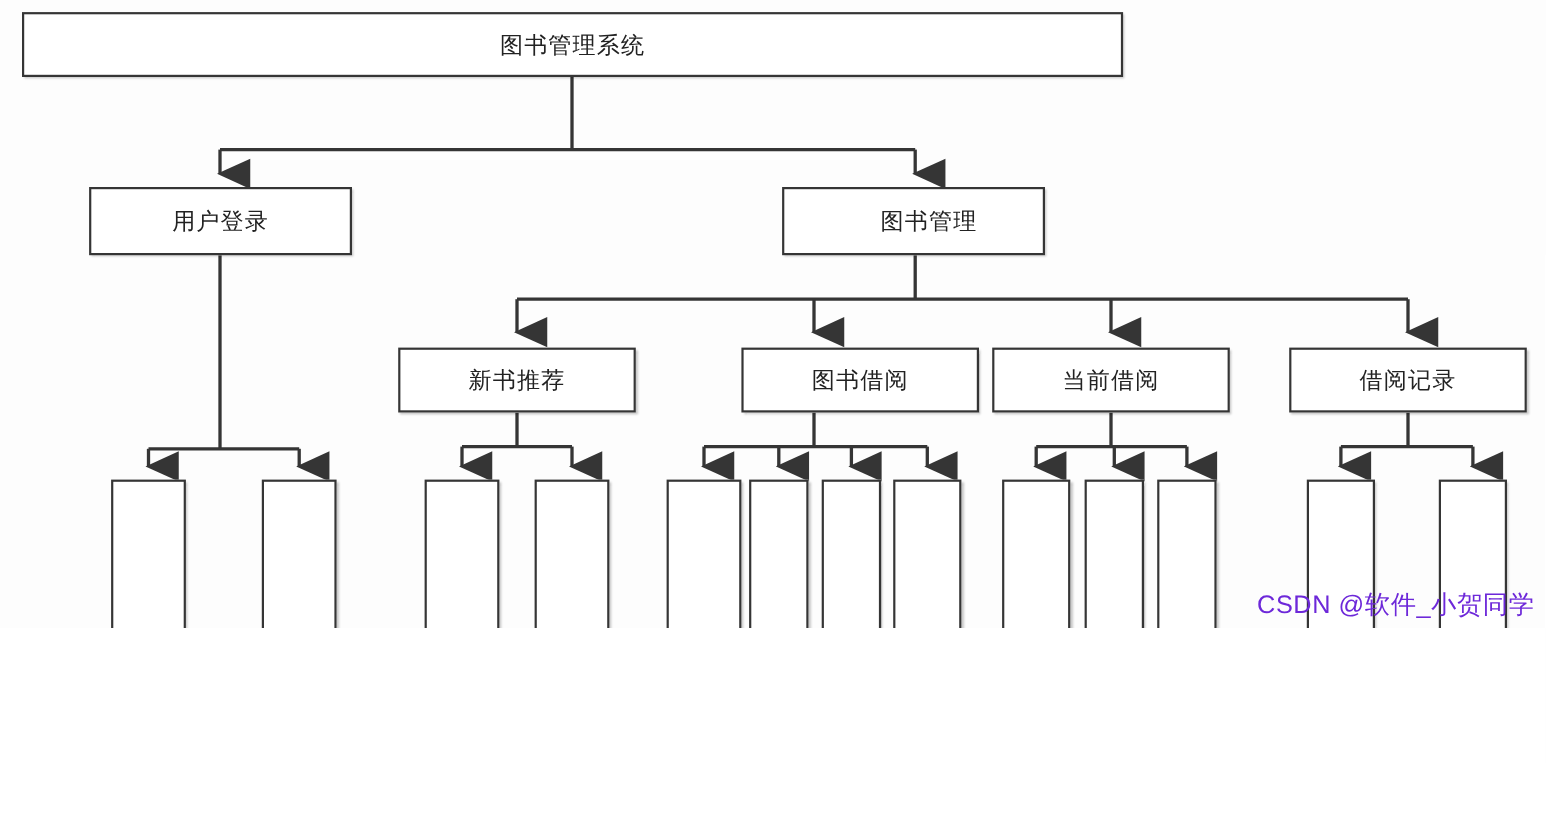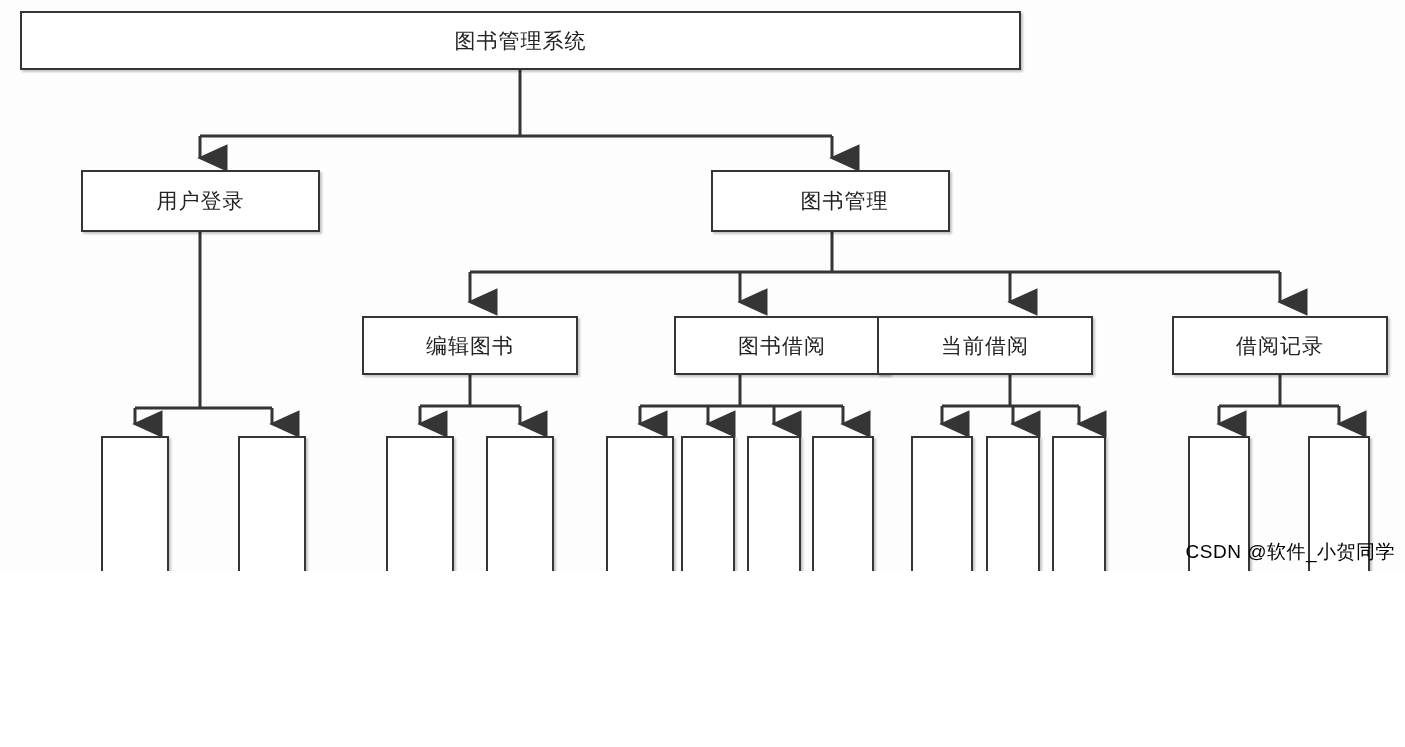--- a/index.html
+++ b/index.html
@@ -52,22 +52,22 @@
   }
   .node.vert .vtext {
     writing-mode: vertical-rl;
     text-orientation: upright;
     display: block;
   }
   .watermark {
     position: absolute;
     right: 10px;
     bottom: 6px;
-    font-size: 19px;
-    color: #000000;
+    font-size: 23px;
+    color: #6d28d9;
     letter-spacing: 0.5px;
     white-space: nowrap;
     z-index: 5;
   }
 </style>
 </head>
 <body>
 
 <div id="canvas">
 
@@ -126,26 +126,26 @@
   </div>
 
   <div class="node horiz" style="left:81px; top:170px; width:239px; height:62px;">
     <span>用户登录</span>
   </div>
   <div class="node horiz" style="left:711px; top:170px; width:239px; height:62px;padding-left:28px;">
     <span>图书管理</span>
   </div>
 
   <div class="node horiz" style="left:362px; top:316px; width:216px; height:59px;">
-    <span>编辑图书</span>
+    <span>新书推荐</span>
   </div>
   <div class="node horiz" style="left:632px; top:316px; width:216px; height:59px;margin-left:42px;">
     <span>图书借阅</span>
   </div>
-  <div class="node horiz" style="left:877px; top:316px; width:216px; height:59px;">
+  <div class="node horiz" style="left:902px; top:316px; width:216px; height:59px;">
     <span>当前借阅</span>
   </div>
   <div class="node horiz" style="left:1172px; top:316px; width:216px; height:59px;">
     <span>借阅记录</span>
   </div>
 
   <div class="node vert" style="left:101px; top:436px; width:68px; height:299px;">
     <span class="vtext">用户登录</span>
   </div>
   <div class="node vert" style="left:238px; top:436px; width:68px; height:299px;">

